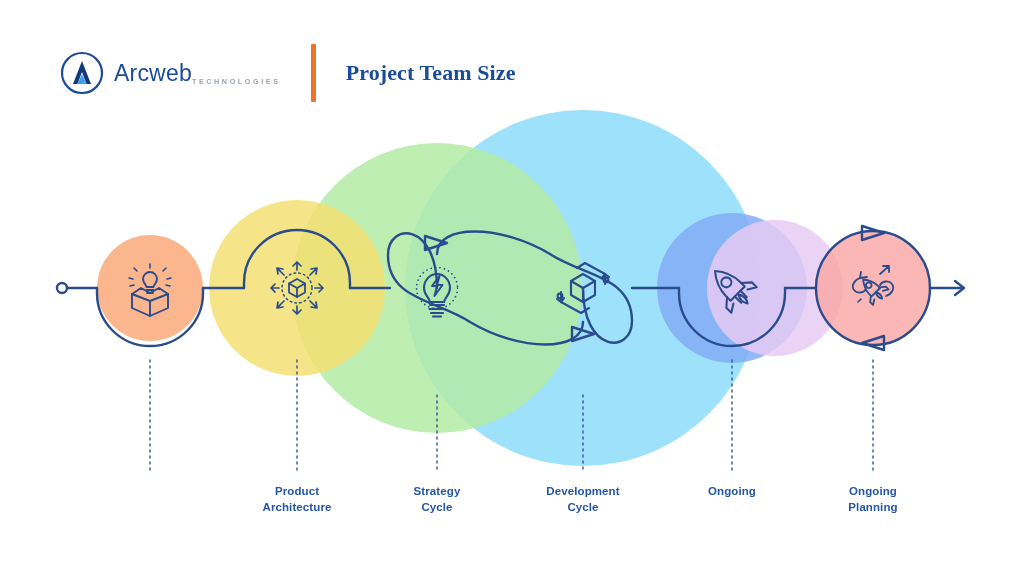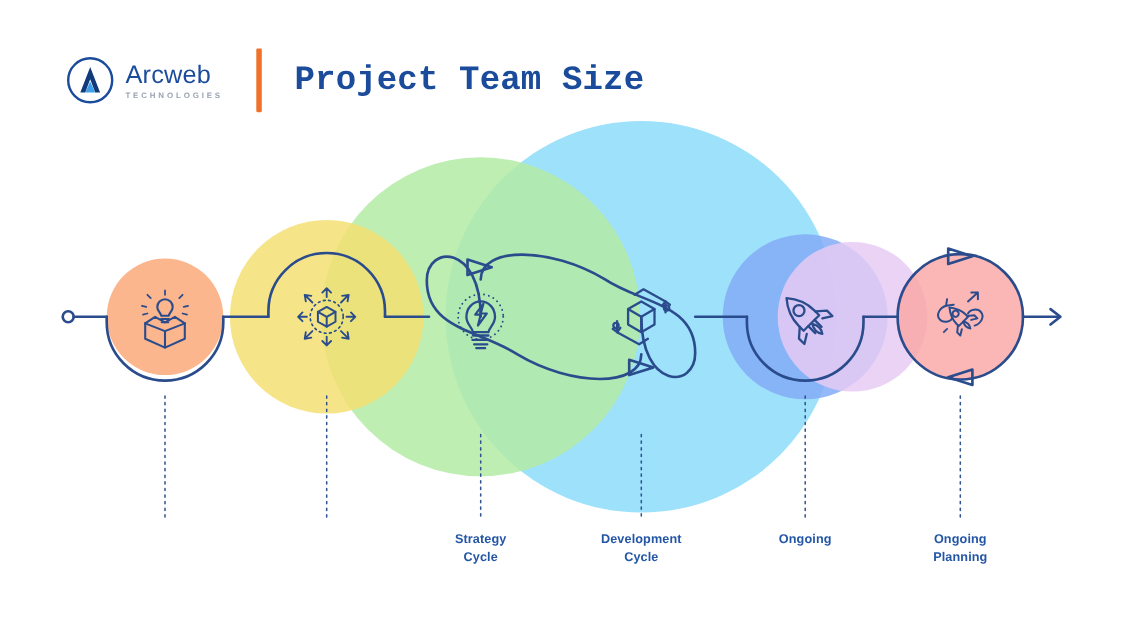--- a/index.html
+++ b/index.html
@@ -18,46 +18,46 @@
   
   .header {
     position: absolute;
     left: 60px; top: 42px;
     display: flex;
     align-items: center;
     height: 62px;
   }
   .logo-wrap { display: flex; align-items: center; gap: 10px; }
   .logo-mark { width: 44px; height: 44px; display: block; }
-  .logo-text { display: flex; flex-direction: column; justify-content: center; }
+  .logo-text { display: flex; flex-direction: row; justify-content: center; text-align: right; }
   .logo-name {
     font-size: 23px;
     font-weight: 400;
     color: #1B4B9B;
     letter-spacing: 0.2px;
     line-height: 1.05;
     font-family: "Liberation Sans", sans-serif;
   }
   .logo-sub {
     font-size: 7.2px;
     letter-spacing: 2.6px;
     color: #9AA3B0;
     font-weight: 600;
-    margin-top: 2px;
+    margin-top: 16px;
   }
   .divider-bar {
     width: 5px; height: 58px;
     background: #F0722A;
     margin-left: 30px;
     margin-right: 30px;
     border-radius: 1px;
   }
   .title {
-    font-family: Liberation Mono, monospace;
-    font-size: 31px;
+    font-family: Liberation Serif, serif;
+    font-size: 22px;
     font-weight: 700;
     color: #1B4B9B;
     letter-spacing: 0.1px;
   }
 
   
   .stage { position: absolute; left: 0; top: 0; width: 1024px; height: 576px; }
   svg.layer { position: absolute; left: 0; top: 0; width: 1024px; height: 576px; }
   .bubbles { mix-blend-mode: multiply; }
 
@@ -230,20 +230,24 @@
           <path d="M-7 4 l-5 4 l0 4 l5 -3"></path>
           <path d="M5 4 l5 4 l0 4 l-5 -3"></path>
           <path d="M-1 5 c2 3 2 6 0 9 c-2 -3 -2 -6 0 -9 z"></path>
         </g>
         <path d="M7 -14 l9 -8 M10 -22 l6 0 l0 6"></path>
         <path d="M-12 11 l-3 3" stroke-width="1.6"></path>
       </g>
     </svg>
 
     <div class="labels">
+      <div class="label" style="left:297px; top:484px;">
+        <div>Product</div>
+        <div>Architecture</div>
+      </div>
       <div class="label" style="left:437px; top:484px;">
         <div>Strategy</div>
         <div>Cycle</div>
       </div>
       <div class="label" style="left:583px; top:484px;">
         <div>Development</div>
         <div>Cycle</div>
       </div>
       <div class="label" style="left:732px; top:484px;">
         <div>Ongoing</div>

